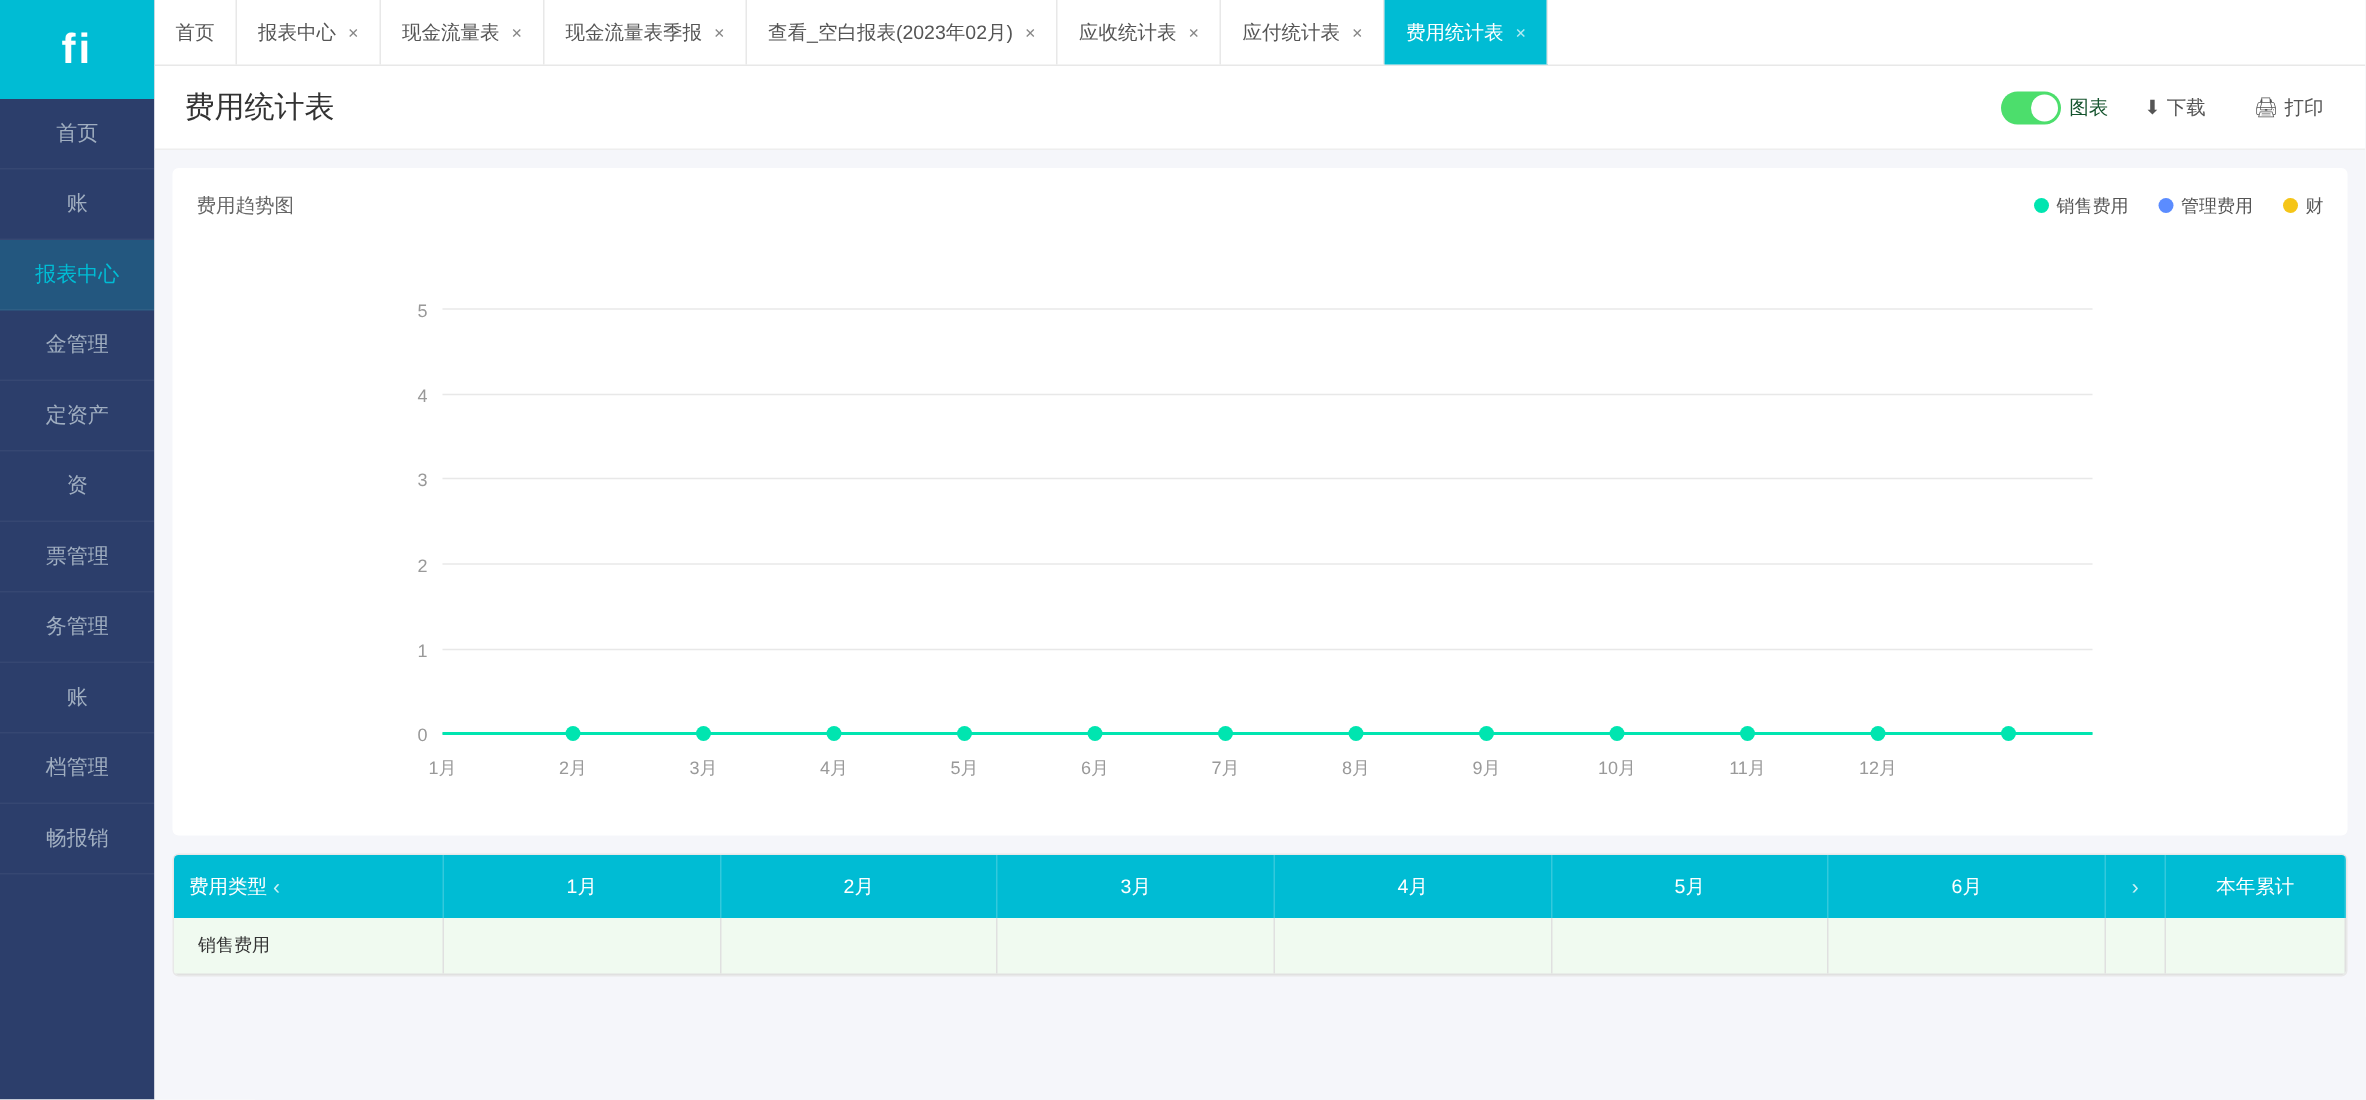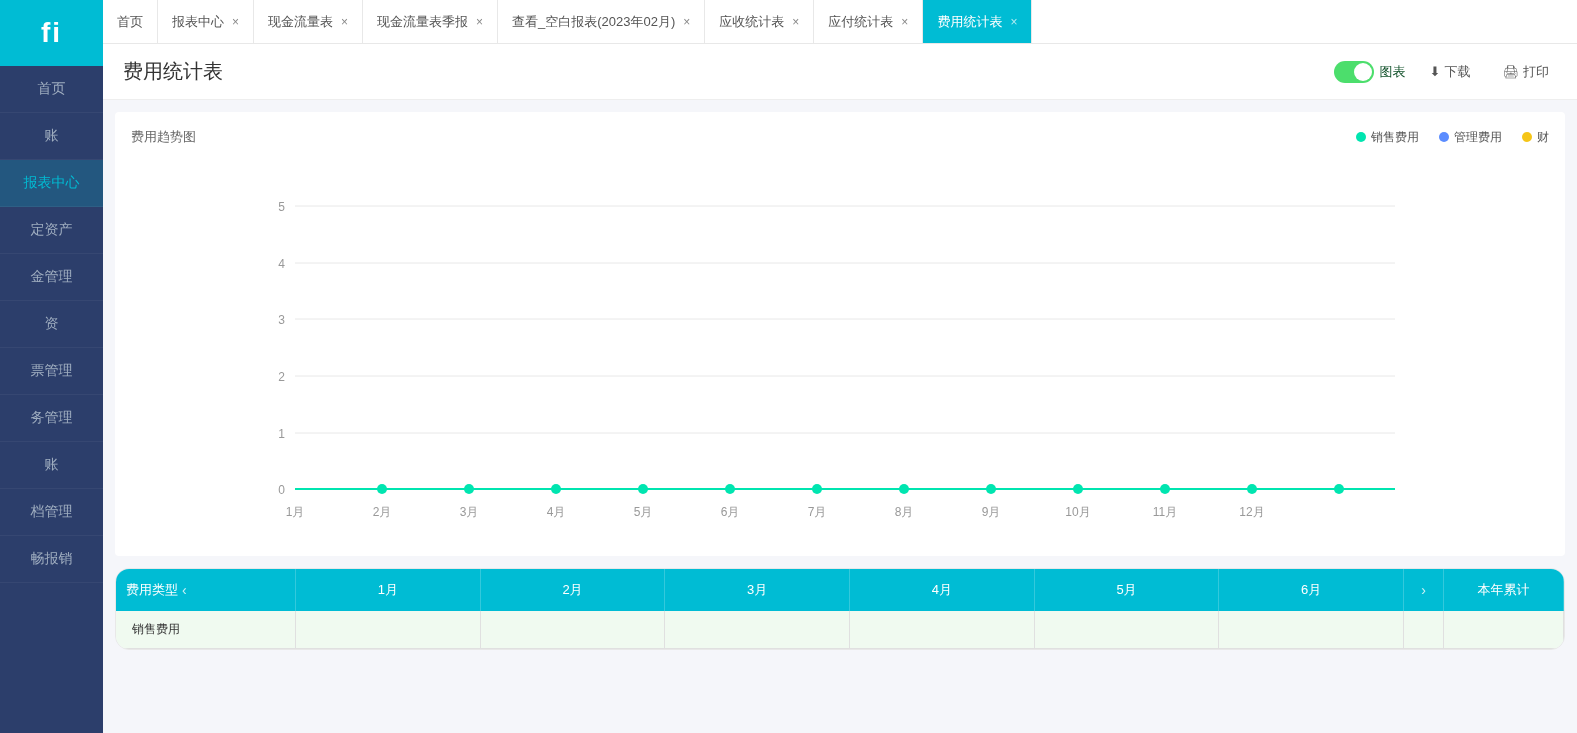--- a/index.html
+++ b/index.html
@@ -179,21 +179,21 @@
 
     
     .chart-container {
       width: 100%;
       position: relative;
     }
 
     
     .table-section {
       margin: 12px 12px 12px;
-      border-radius: 14px;
+      border-radius: 4px;
       overflow: hidden;
       border: 1px solid #e8e8e8;
     }
     .table-header-row {
       background: #00bcd4;
       display: grid;
       grid-template-columns: 180px 1fr 1fr 1fr 1fr 1fr 1fr 40px 120px;
       color: white;
       font-size: 13px;
     }
@@ -228,22 +228,22 @@
     .table-data-cell:first-child { text-align: left; padding-left: 16px; }
   </style>
 </head>
 <body>
 
 <div class="sidebar">
   <div class="sidebar-logo">fi</div>
   <div class="sidebar-item">首页</div>
   <div class="sidebar-item">账</div>
   <div class="sidebar-item active">报表中心</div>
+  <div class="sidebar-item">金管理</div>
   <div class="sidebar-item">定资产</div>
-  <div class="sidebar-item">金管理</div>
   <div class="sidebar-item">资</div>
   <div class="sidebar-item">票管理</div>
   <div class="sidebar-item">务管理</div>
   <div class="sidebar-item">账</div>
   <div class="sidebar-item">档管理</div>
   <div class="sidebar-item">畅报销</div>
 </div>
 
 <div class="main">
 

